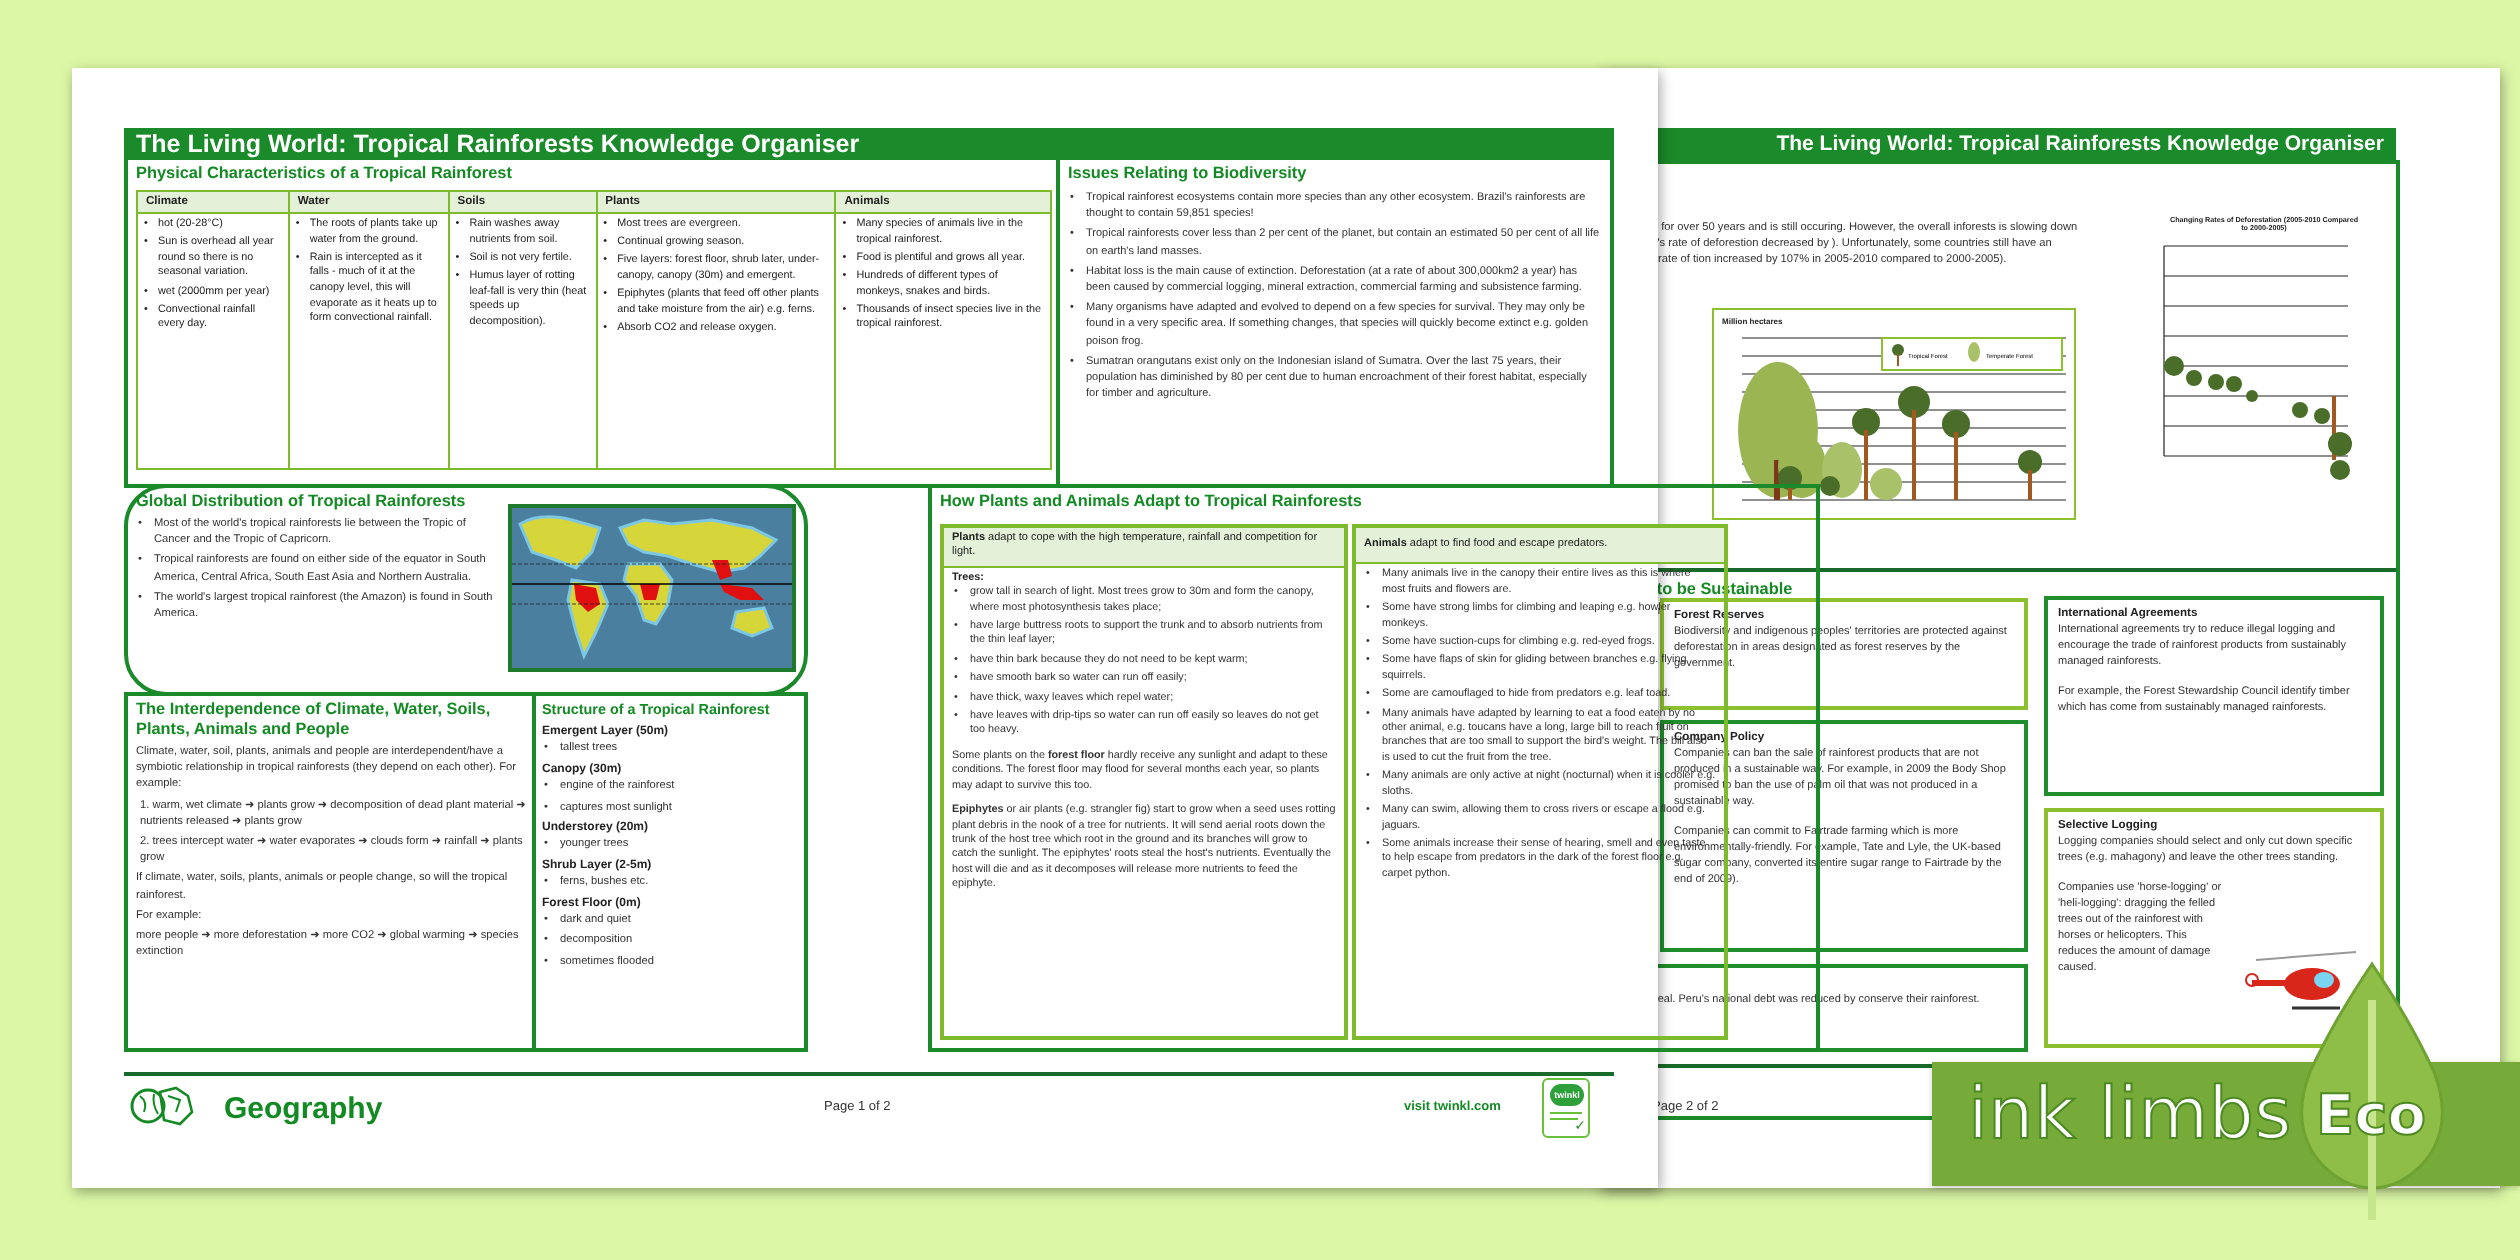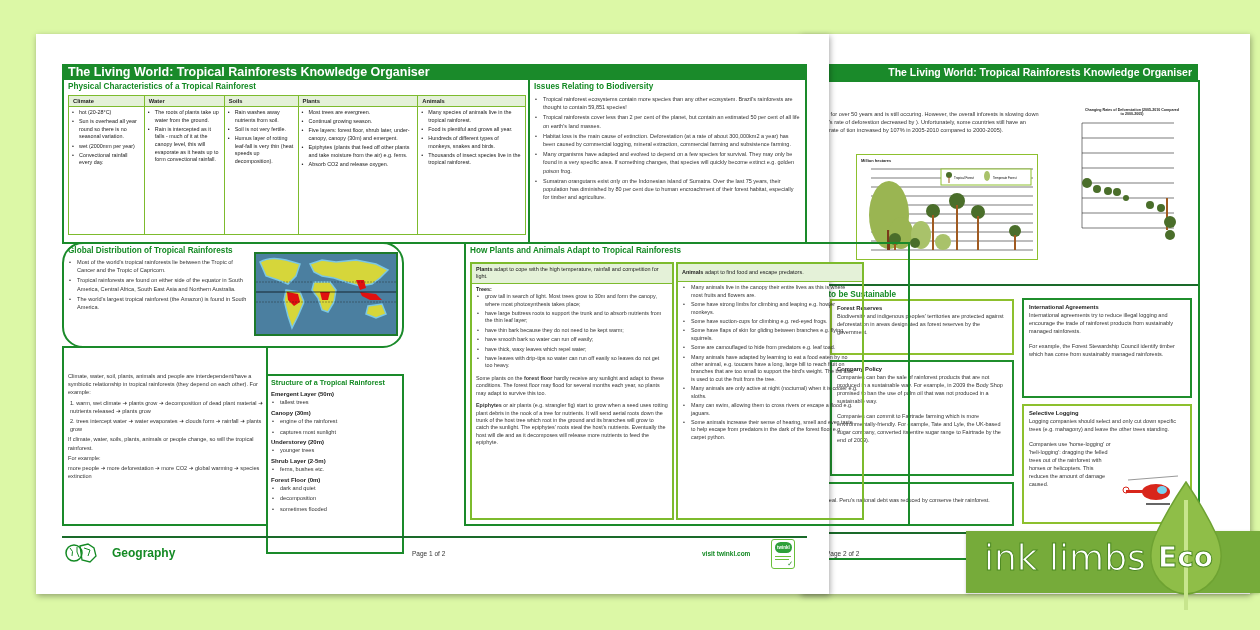--- a/index.html
+++ b/index.html
@@ -27,21 +27,21 @@
   table.phys td ul.b li { padding-left: 8px; margin-bottom: 1.6px; }
 
   .map { position: absolute; background: #4b7fa0; border: 2px solid #1d7a2b; overflow: hidden; }
   .adapt-box { position: absolute; border: 2px solid #7dbb2d; }
   .adapt-head { background: #e4f1d8; border-bottom: 1.5px solid #7dbb2d; padding: 2px 4px; font-size: 5.5px; line-height: 7.4px; }
   .adapt-body { padding: 2px 4px; font-size: 5.4px; line-height: 7.4px; color: #333; }
   .adapt-body p { margin-bottom: 5px; }
 
   .footer-line { position: absolute; left: 26px; top: 502px; width: 745px; height: 2px; background: #1a6a2a; }
   .geo-logo { position: absolute; left: 28px; top: 508px; width: 36px; height: 22px; }
-  .geo-label { position: absolute; left: 76px; top: 512px; color: #148a24; font-weight: bold; font-size: 12px; }
+  .geo-label { position: absolute; left: 76px; top: 512px; color: #148a24; font-weight: bold; font-size: 15px; }
   .page-num { position: absolute; left: 376px; top: 516px; font-size: 6.5px; color: #333; }
   .visit { position: absolute; left: 666px; top: 516px; font-size: 6.5px; color: #148a24; font-weight: bold; }
   .twinkl-badge { position: absolute; left: 735px; top: 505px; width: 24px; height: 30px; border: 1px solid #6abf3b; border-radius: 3px; background: #fff; }
   .twinkl-badge .cloud { position: absolute; left: 3px; top: 2px; width: 17px; height: 11px; background: #2ea03a; border-radius: 8px; color: #fff; font-size: 4.5px; font-weight: bold; text-align: center; line-height: 11px; }
 
   .p2-box { position: absolute; border: 2px solid; padding: 3px 5px; font-size: 5.5px; line-height: 8px; color: #333; background: #fff; }
   .p2-box .h { font-weight: bold; color: #222; font-size: 5.8px; }
   .lime { border-color: #8dc02e; }
   .dg { border-color: #1f8e2c; }
 
@@ -252,31 +252,32 @@
         <path d="M100 26 L108 26 L110 34 L104 36 Z" fill="#e01010"></path>
         <path d="M104 38 L120 40 L126 46 L114 46 L106 42 Z" fill="#e01010"></path>
         <line x1="0" y1="28" x2="140" y2="28" stroke="#222" stroke-width="0.4" stroke-dasharray="2 1"></line>
         <line x1="0" y1="38" x2="140" y2="38" stroke="#000" stroke-width="0.7"></line>
         <line x1="0" y1="48" x2="140" y2="48" stroke="#222" stroke-width="0.4" stroke-dasharray="2 1"></line>
       </svg>
     </div>
   </div>
 
   <div class="frame" style="left:26px; top:312px; width:206px; height:180px;">
+    <div class="sect-title" style="position:absolute; left:4px; top:2px; width:198px;">The Interdependence of Climate, Water, Soils, Plants, Animals and People</div>
     <div class="small" style="position:absolute; left:4px; top:24px; width:196px;">
       <p style="margin-bottom:2px;">Climate, water, soil, plants, animals and people are interdependent/have a symbiotic relationship in tropical rainforests (they depend on each other). For example:</p>
       <p style="margin-bottom:2px; padding-left:2px;">1. warm, wet climate ➜ plants grow ➜ decomposition of dead plant material ➜ nutrients released ➜ plants grow</p>
       <p style="margin-bottom:2px; padding-left:2px;">2. trees intercept water ➜ water evaporates ➜ clouds form ➜ rainfall ➜ plants grow</p>
       <p style="margin-bottom:2px;">If climate, water, soils, plants, animals or people change, so will the tropical rainforest.</p>
       <p style="margin-bottom:2px;">For example:</p>
       <p>more people ➜ more deforestation ➜ more CO2 ➜ global warming ➜ species extinction</p>
     </div>
   </div>
 
-  <div class="frame" style="left:230px; top:312px; width:138px; height:180px;margin-top:28px;">
+  <div class="frame" style="left:230px; top:312px; width:138px; height:180px;">
     <div class="sect-title" style="position:absolute; left:3px; top:2px; font-size:7.2px;">Structure of a Tropical Rainforest</div>
     <div class="small" style="position:absolute; left:3px; top:13px; width:130px; line-height:8.4px;">
       <div style="font-weight:bold; color:#222; font-size:6px; margin-top:1px;">Emergent Layer (50m)</div>
       <ul class="b">
           <li>tallest trees</li>
         </ul>
       <div style="font-weight:bold; color:#222; font-size:6px;">Canopy (30m)</div>
       <ul class="b">
         <li>engine of the rainforest</li>
         <li>captures most sunlight</li>

